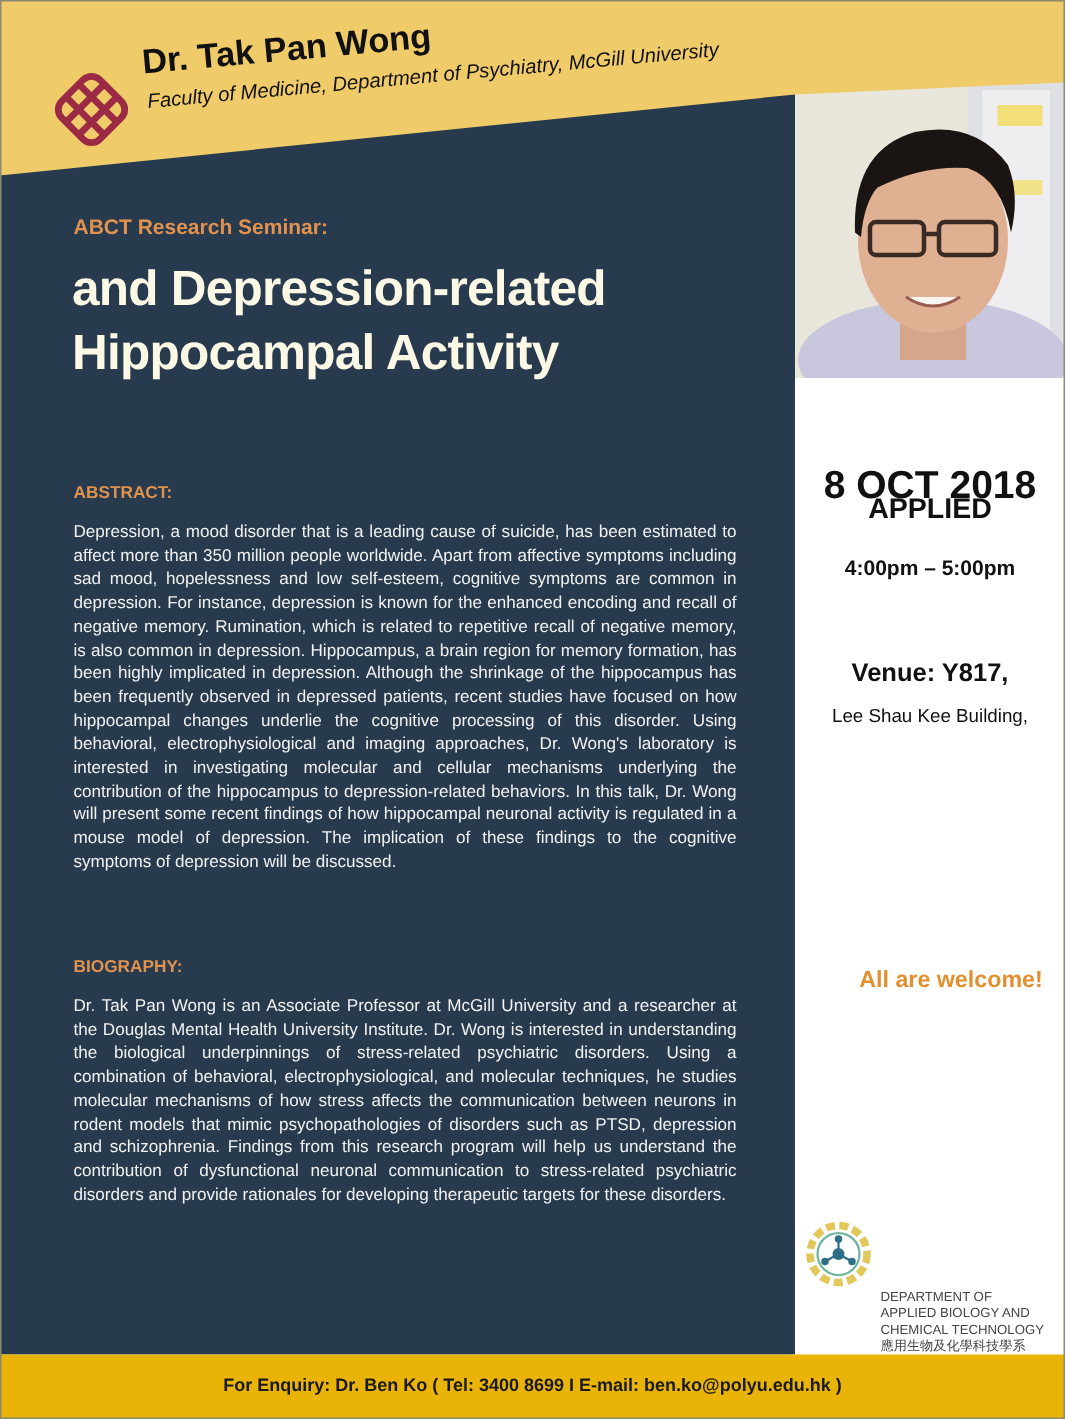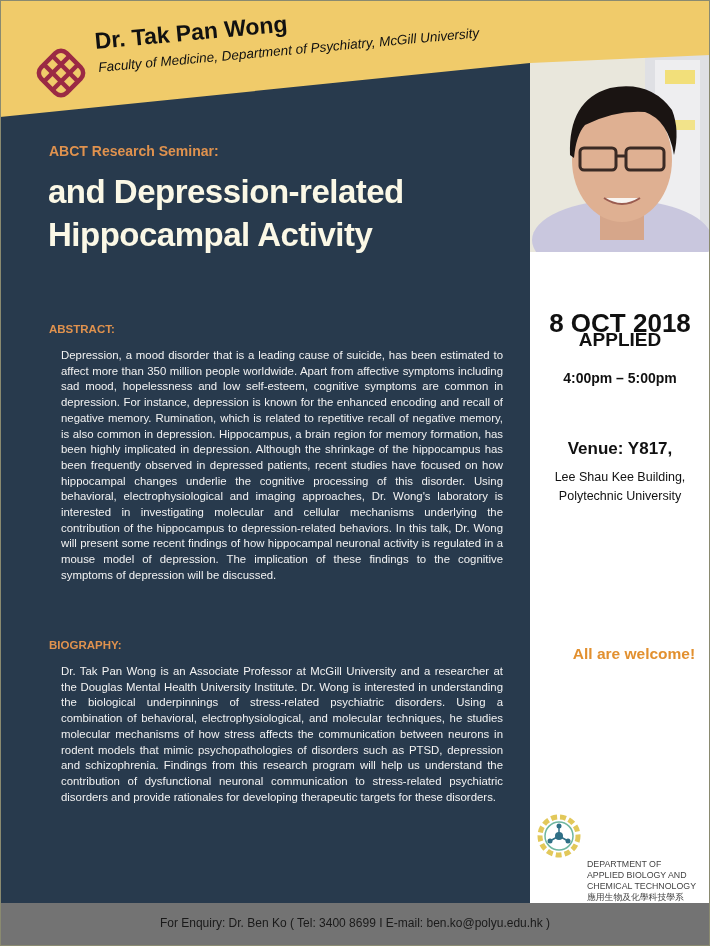--- a/index.html
+++ b/index.html
@@ -8,26 +8,26 @@
   .dark{position:absolute;left:0;top:0;width:530px;height:903px;background:#283a4d;}
   .right{position:absolute;left:530px;top:0;width:180px;height:903px;background:#fff;}
   .photo{position:absolute;left:530px;top:50px;width:180px;height:202px;overflow:hidden;background:#e8e6da;}
   .banner{position:absolute;left:0;top:0;width:710px;height:130px;background:#f0cb6a;clip-path:polygon(0 0,710px 0,710px 55px,530px 63px,0 117px);z-index:5;}
   .logo{position:absolute;left:34px;top:46px;width:54px;height:54px;z-index:6;}
   .hdr-name{position:absolute;left:96px;top:28px;font-size:23px;font-weight:bold;color:#111;transform:rotate(-5.2deg);transform-origin:left bottom;z-index:6;white-space:nowrap;}
   .hdr-dept{position:absolute;left:99px;top:60px;font-size:13.5px;font-style:italic;color:#111;transform:rotate(-5.2deg);transform-origin:left bottom;z-index:6;white-space:nowrap;}
   .series{position:absolute;left:49px;top:143px;font-family:"Liberation Sans",sans-serif;font-weight:bold;font-size:14px;color:#e0924e;}
   .title{position:absolute;left:48px;top:170px;color:#fbf8e6;font-weight:bold;font-size:33px;line-height:43px;letter-spacing:-0.5px;white-space:nowrap;}
   .sec-label{position:absolute;left:49px;font-weight:bold;font-size:11.5px;color:#e0924e;}
-  .para{position:absolute;left:61px;width:442px;color:#f2f2f2;font-size:11.4px;line-height:15.7px;text-align:justify;}
+  .para{position:absolute;left:49px;width:442px;color:#f2f2f2;font-size:11.4px;line-height:15.7px;text-align:justify;}
   .date{position:absolute;left:530px;width:180px;text-align:center;color:#111;font-weight:bold;}
   .welcome{position:absolute;left:530px;top:645px;width:208px;text-align:center;color:#e2902f;font-weight:bold;font-size:15.5px;}
   .dept-logo{position:absolute;left:536px;top:813px;width:46px;height:46px;}
   .dept-text{position:absolute;left:587px;top:815px;font-size:8.8px;line-height:11px;color:#444;margin-top:44px;}
-  .footer{position:absolute;left:0;top:903px;width:710px;height:43px;background:#737373;text-align:center;line-height:40px;font-size:12px;font-weight:normal;color:#1a1a1a;}
+  .footer{position:absolute;left:0;top:903px;width:710px;height:43px;background:#eab308;text-align:center;line-height:40px;font-size:12px;font-weight:bold;color:#1a1a1a;}
 </style>
 </head>
 <body>
 
 <div class="dark"></div>
 <div class="right"></div>
 
 <div class="photo">
   <svg width="180" height="202" viewBox="0 0 180 202">
     <rect width="180" height="202" fill="#e9e7dc"></rect>
@@ -74,21 +74,20 @@
 
 <div class="sec-label" style="top:639px;">BIOGRAPHY:</div>
 <div class="para" style="top:664px;">Dr. Tak Pan Wong is an Associate Professor at McGill University and a researcher at the Douglas Mental Health University Institute. Dr. Wong is interested in understanding the biological underpinnings of stress-related psychiatric disorders. Using a combination of behavioral, electrophysiological, and molecular techniques, he studies molecular mechanisms of how stress affects the communication between neurons in rodent models that mimic psychopathologies of disorders such as PTSD, depression and schizophrenia. Findings from this research program will help us understand the contribution of dysfunctional neuronal communication to stress-related psychiatric disorders and provide rationales for developing therapeutic targets for these disorders.</div>
 
 <div class="date" style="top:292px;font-size:26px;margin-top:16px;">8 OCT 2018</div>
 <div class="date" style="top:329px;font-size:19px;">APPLIED</div>
 <div class="date" style="top:370px;font-size:14px;">4:00pm – 5:00pm</div>
 <div class="date" style="top:439px;font-size:17px;">Venue: Y817,</div>
 <div class="date" style="top:468px;font-size:12.5px;font-weight:normal;line-height:19px;">
   <div>Lee Shau Kee Building,</div>
-  <div>Polytechnic University</div>
 </div>
 
 <div class="welcome">All are welcome!</div>
 
 <div class="dept-logo">
   <svg width="46" height="46" viewBox="0 0 46 46">
     <circle cx="23" cy="23" r="19" fill="none" stroke="#e2c85a" stroke-width="5" stroke-dasharray="6 3"></circle>
     <circle cx="23" cy="23" r="14" fill="none" stroke="#6fb6a0" stroke-width="1.5"></circle>
     <circle cx="23" cy="23" r="4" fill="#2f6f86"></circle>
     <circle cx="23" cy="13" r="2.5" fill="#2f6f86"></circle>

